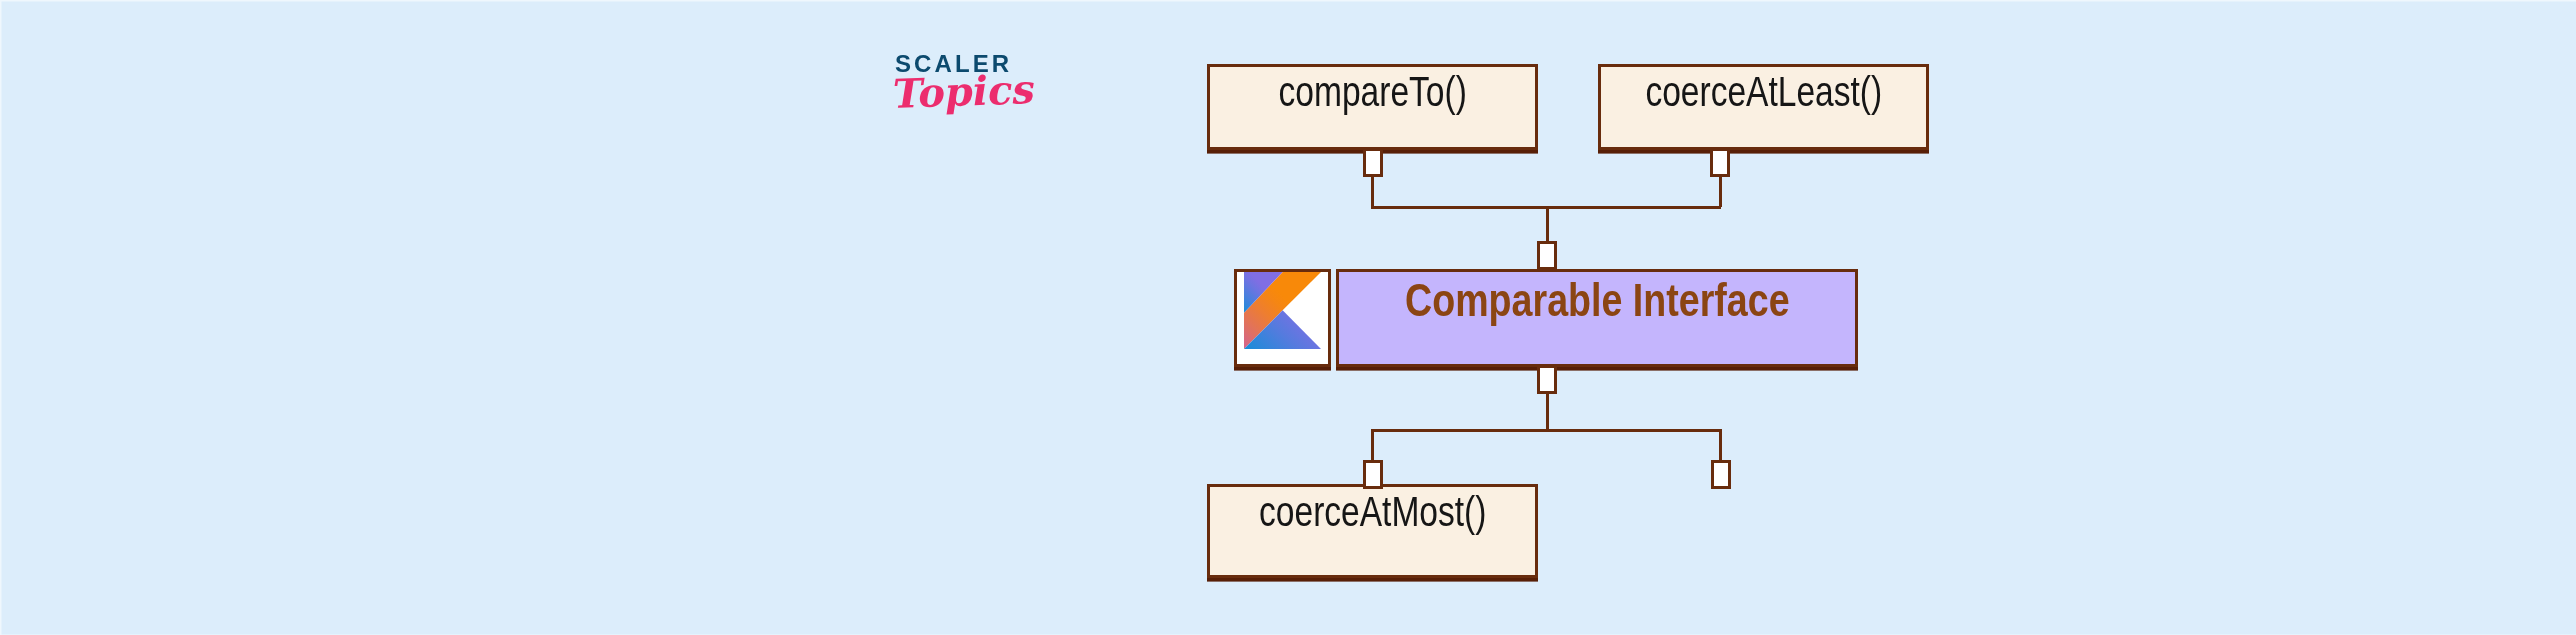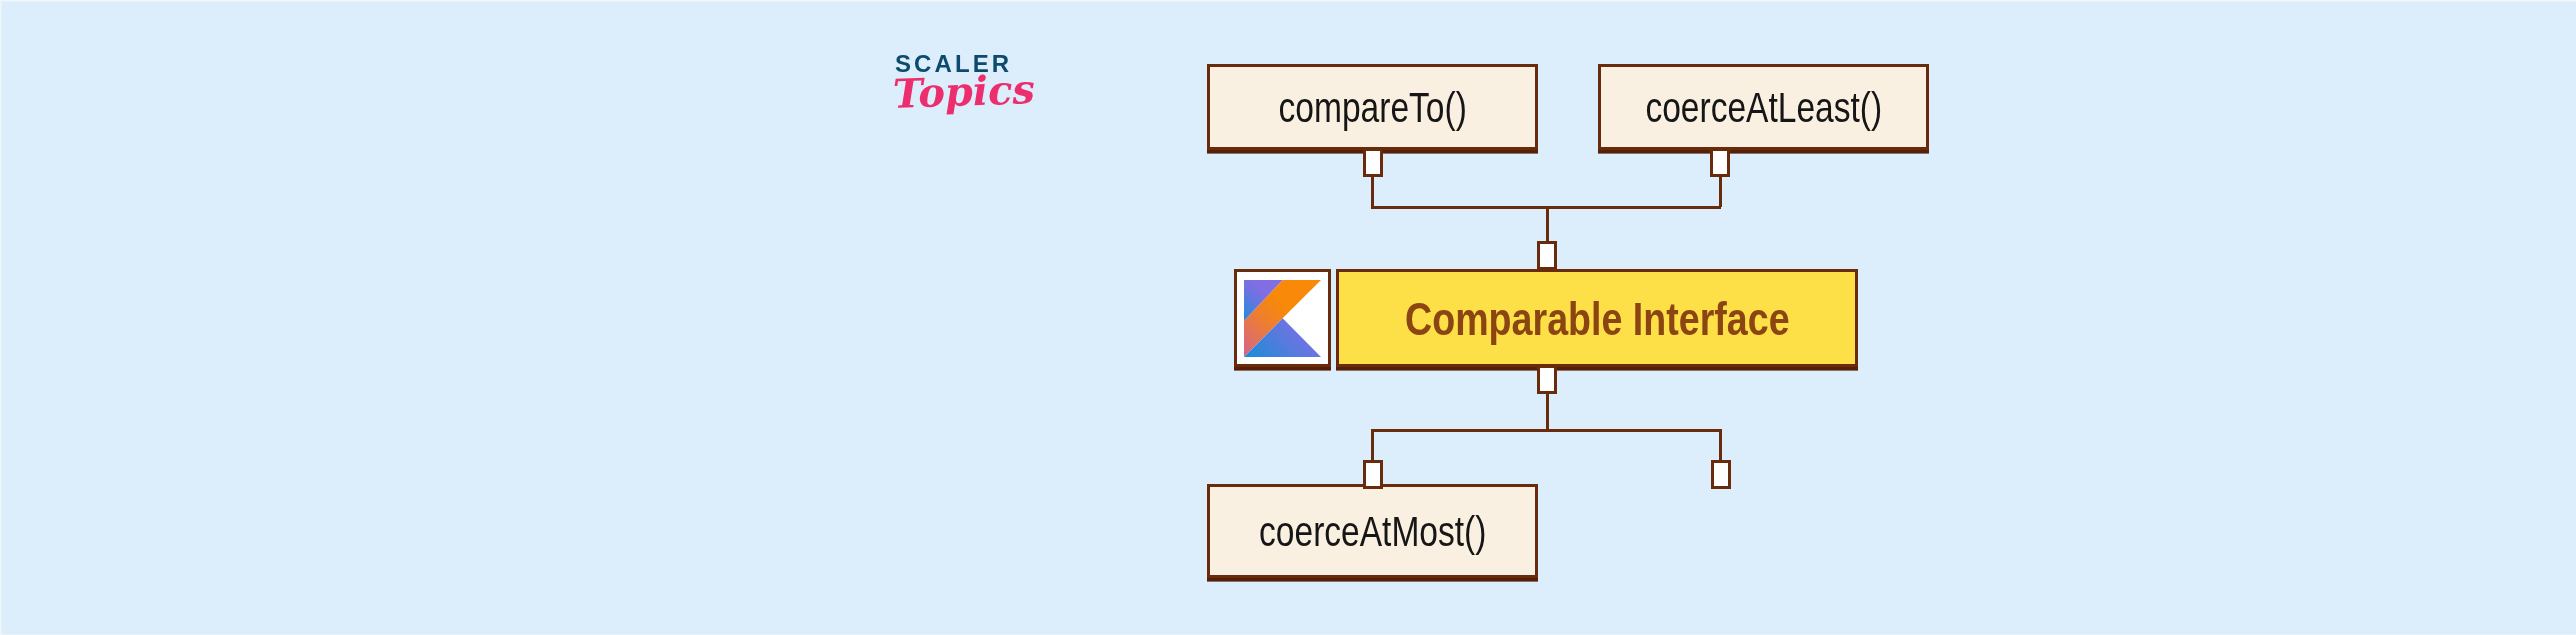--- a/index.html
+++ b/index.html
@@ -26,34 +26,34 @@
     transform: rotate(-2deg); transform-origin: left center;
     white-space: nowrap;
   }
 
   
   .node {
     position: absolute; box-sizing: border-box;
     background: #FAF0E2;
     border: 3.1px solid #682C0D;
     box-shadow: 0 3.6px 0 #571F07;
-    display: flex; align-items: center; justify-content: center;
+    display: flex; justify-content: center;
     z-index: 3;
   }
   .node-label {
     font-size: 43px; color: #161616; white-space: nowrap;
     display: inline-block; transform: scaleX(0.78);
   }
   #node-compareto      { left: 1207px; top: 64px; width: 331px;  height: 86px; }
   #node-coerceatleast  { left: 1555px; top: 64px; width: 331px;  height: 86px; margin-left: 43px; }
   #node-coerceatmost   { left: 1207px; top: 484px; width: 331px;  height: 94px; }
   #node-coercein       { left: 1555px; top: 484px; width: 331px;  height: 86px; }
 
   #kotlin-logo-box     { left: 1234px; top: 269px; width: 97px;  height: 98px; background: #FFFFFF; }
-  #node-center         { left: 1336px; top: 269px; width: 522px; height: 98px; background: #fde047; }
+  #node-center         { left: 1336px; top: 269px; width: 522px; height: 98px; background: #c4b5fd; }
   .center-label {
     font-size: 47px; font-weight: bold; color: #8B4513; white-space: nowrap;
     display: inline-block; transform: scaleX(0.80);
   }
   .kotlin-svg { width: 77px; height: 77px; display: block; }
 
   
   .cline { position: absolute; background: #682C0D; z-index: 2; }
   .port {
     position: absolute; box-sizing: border-box;

